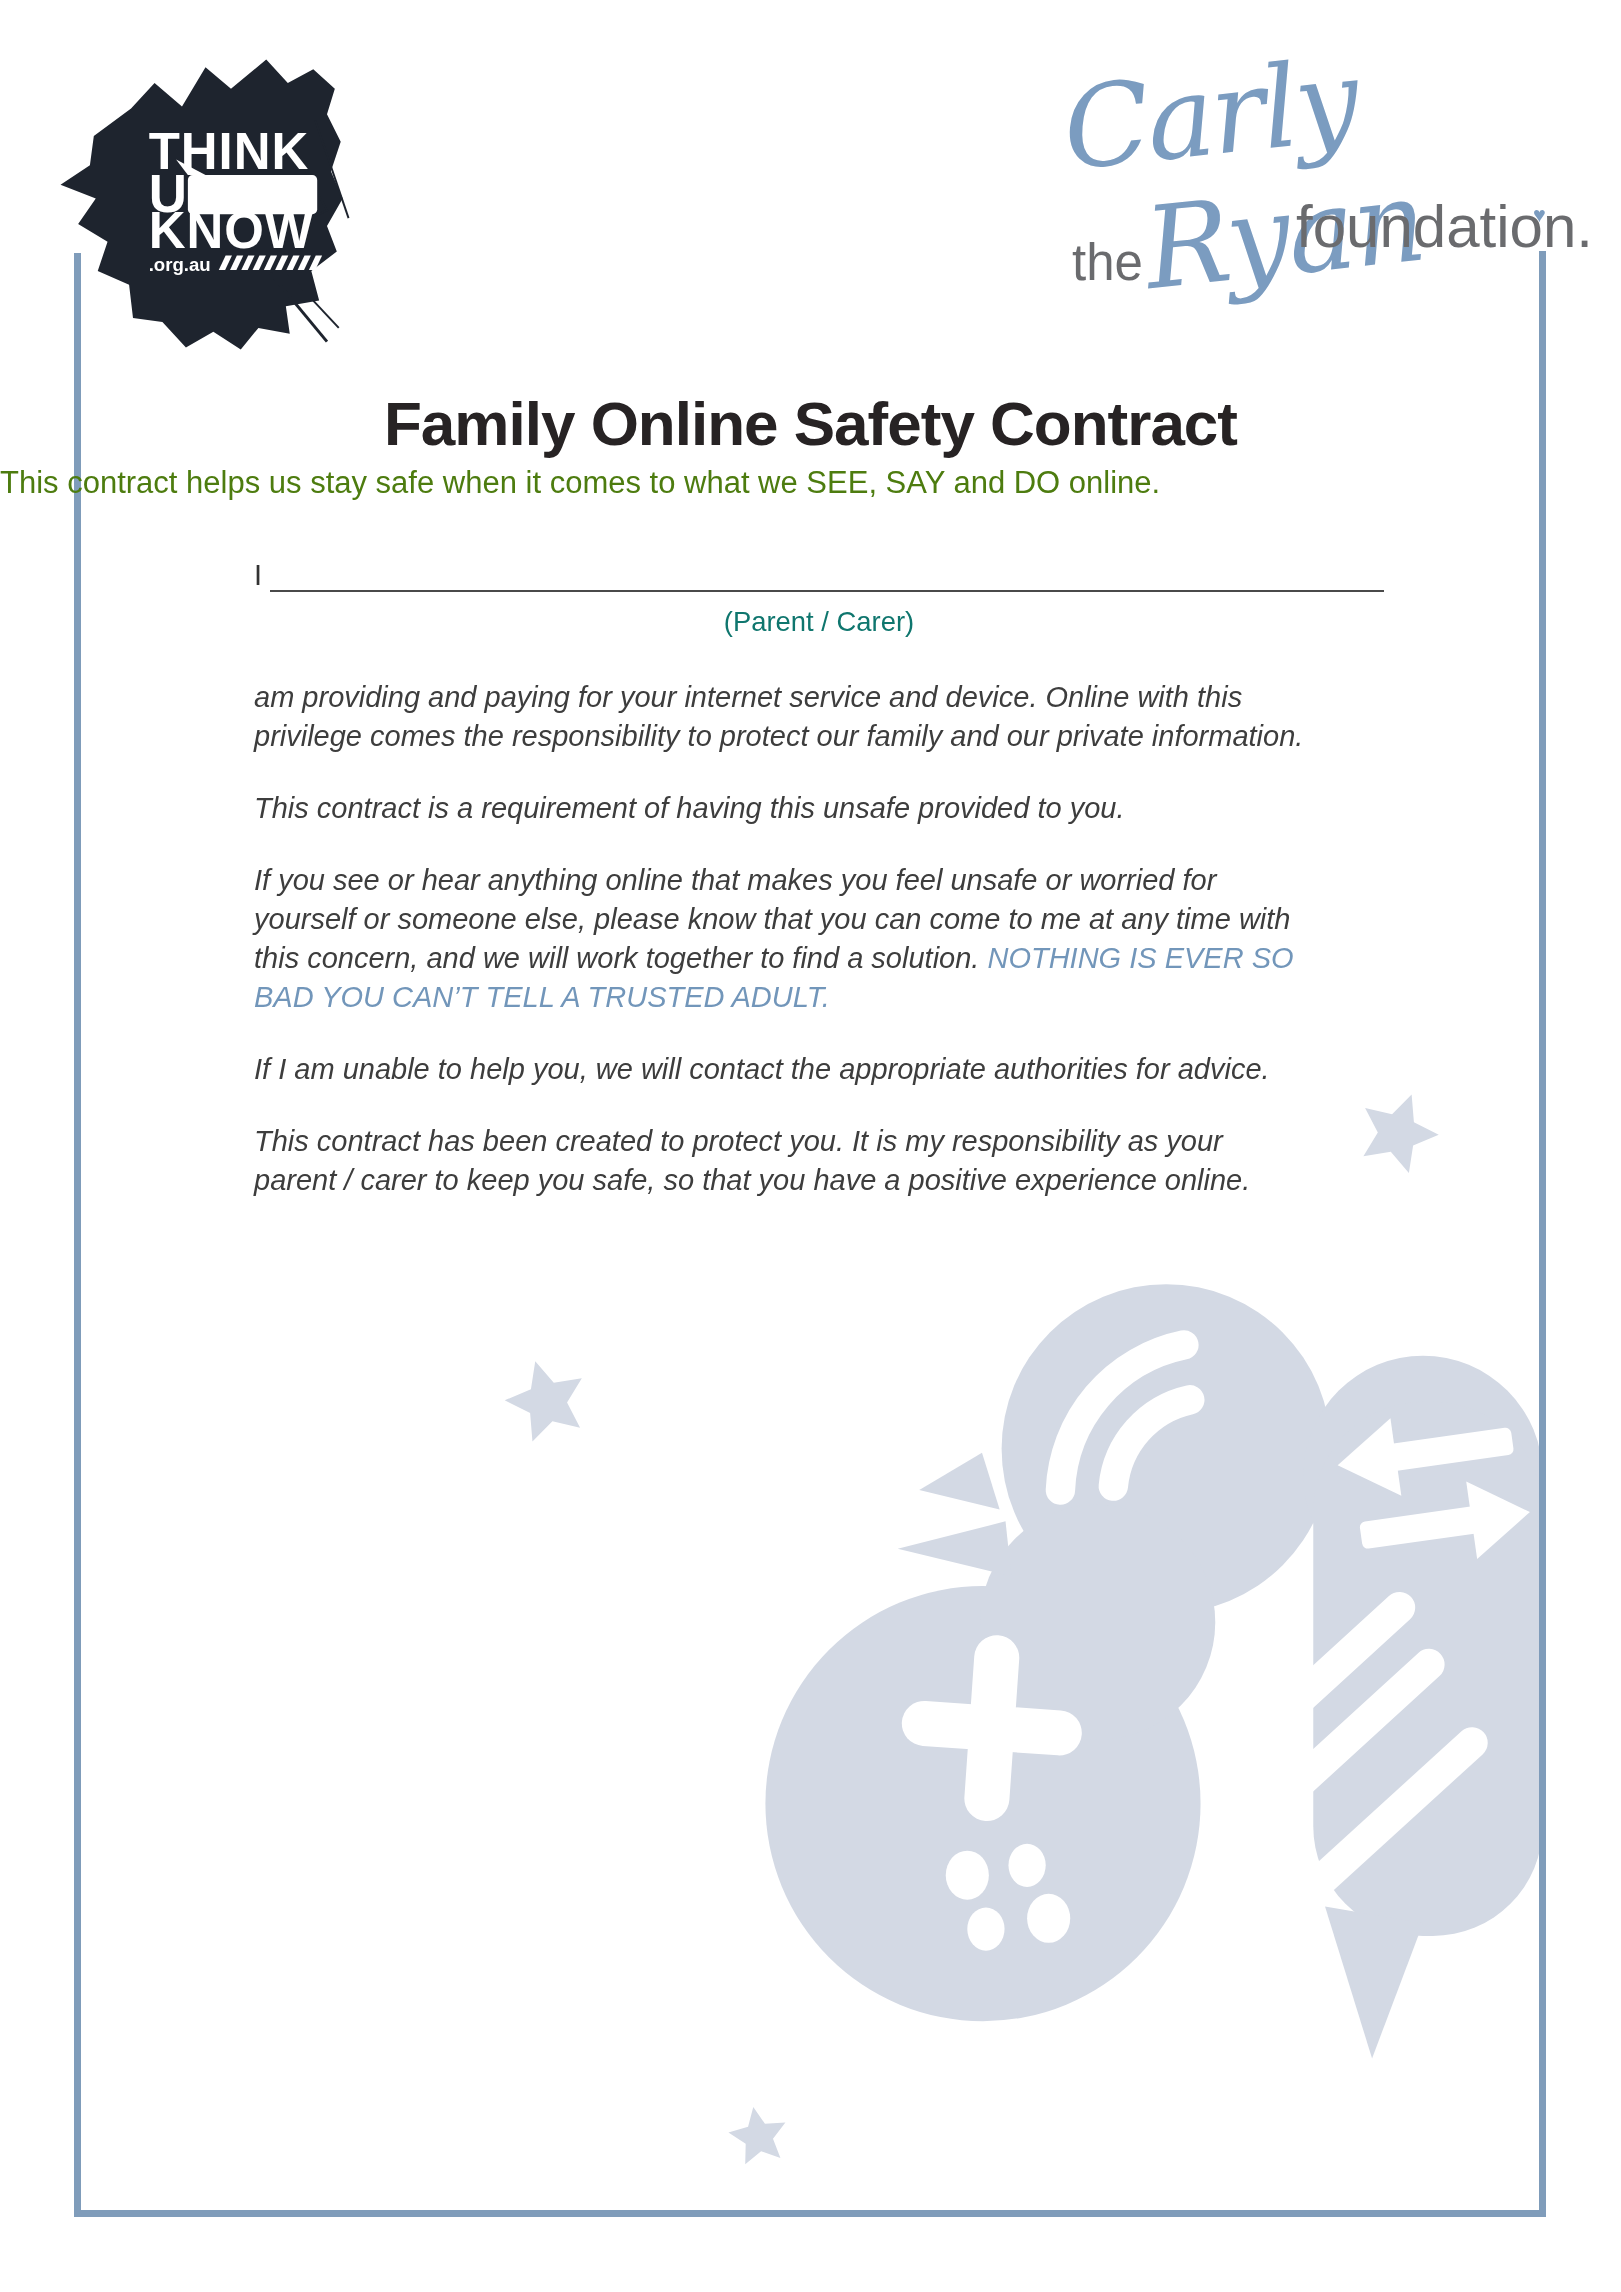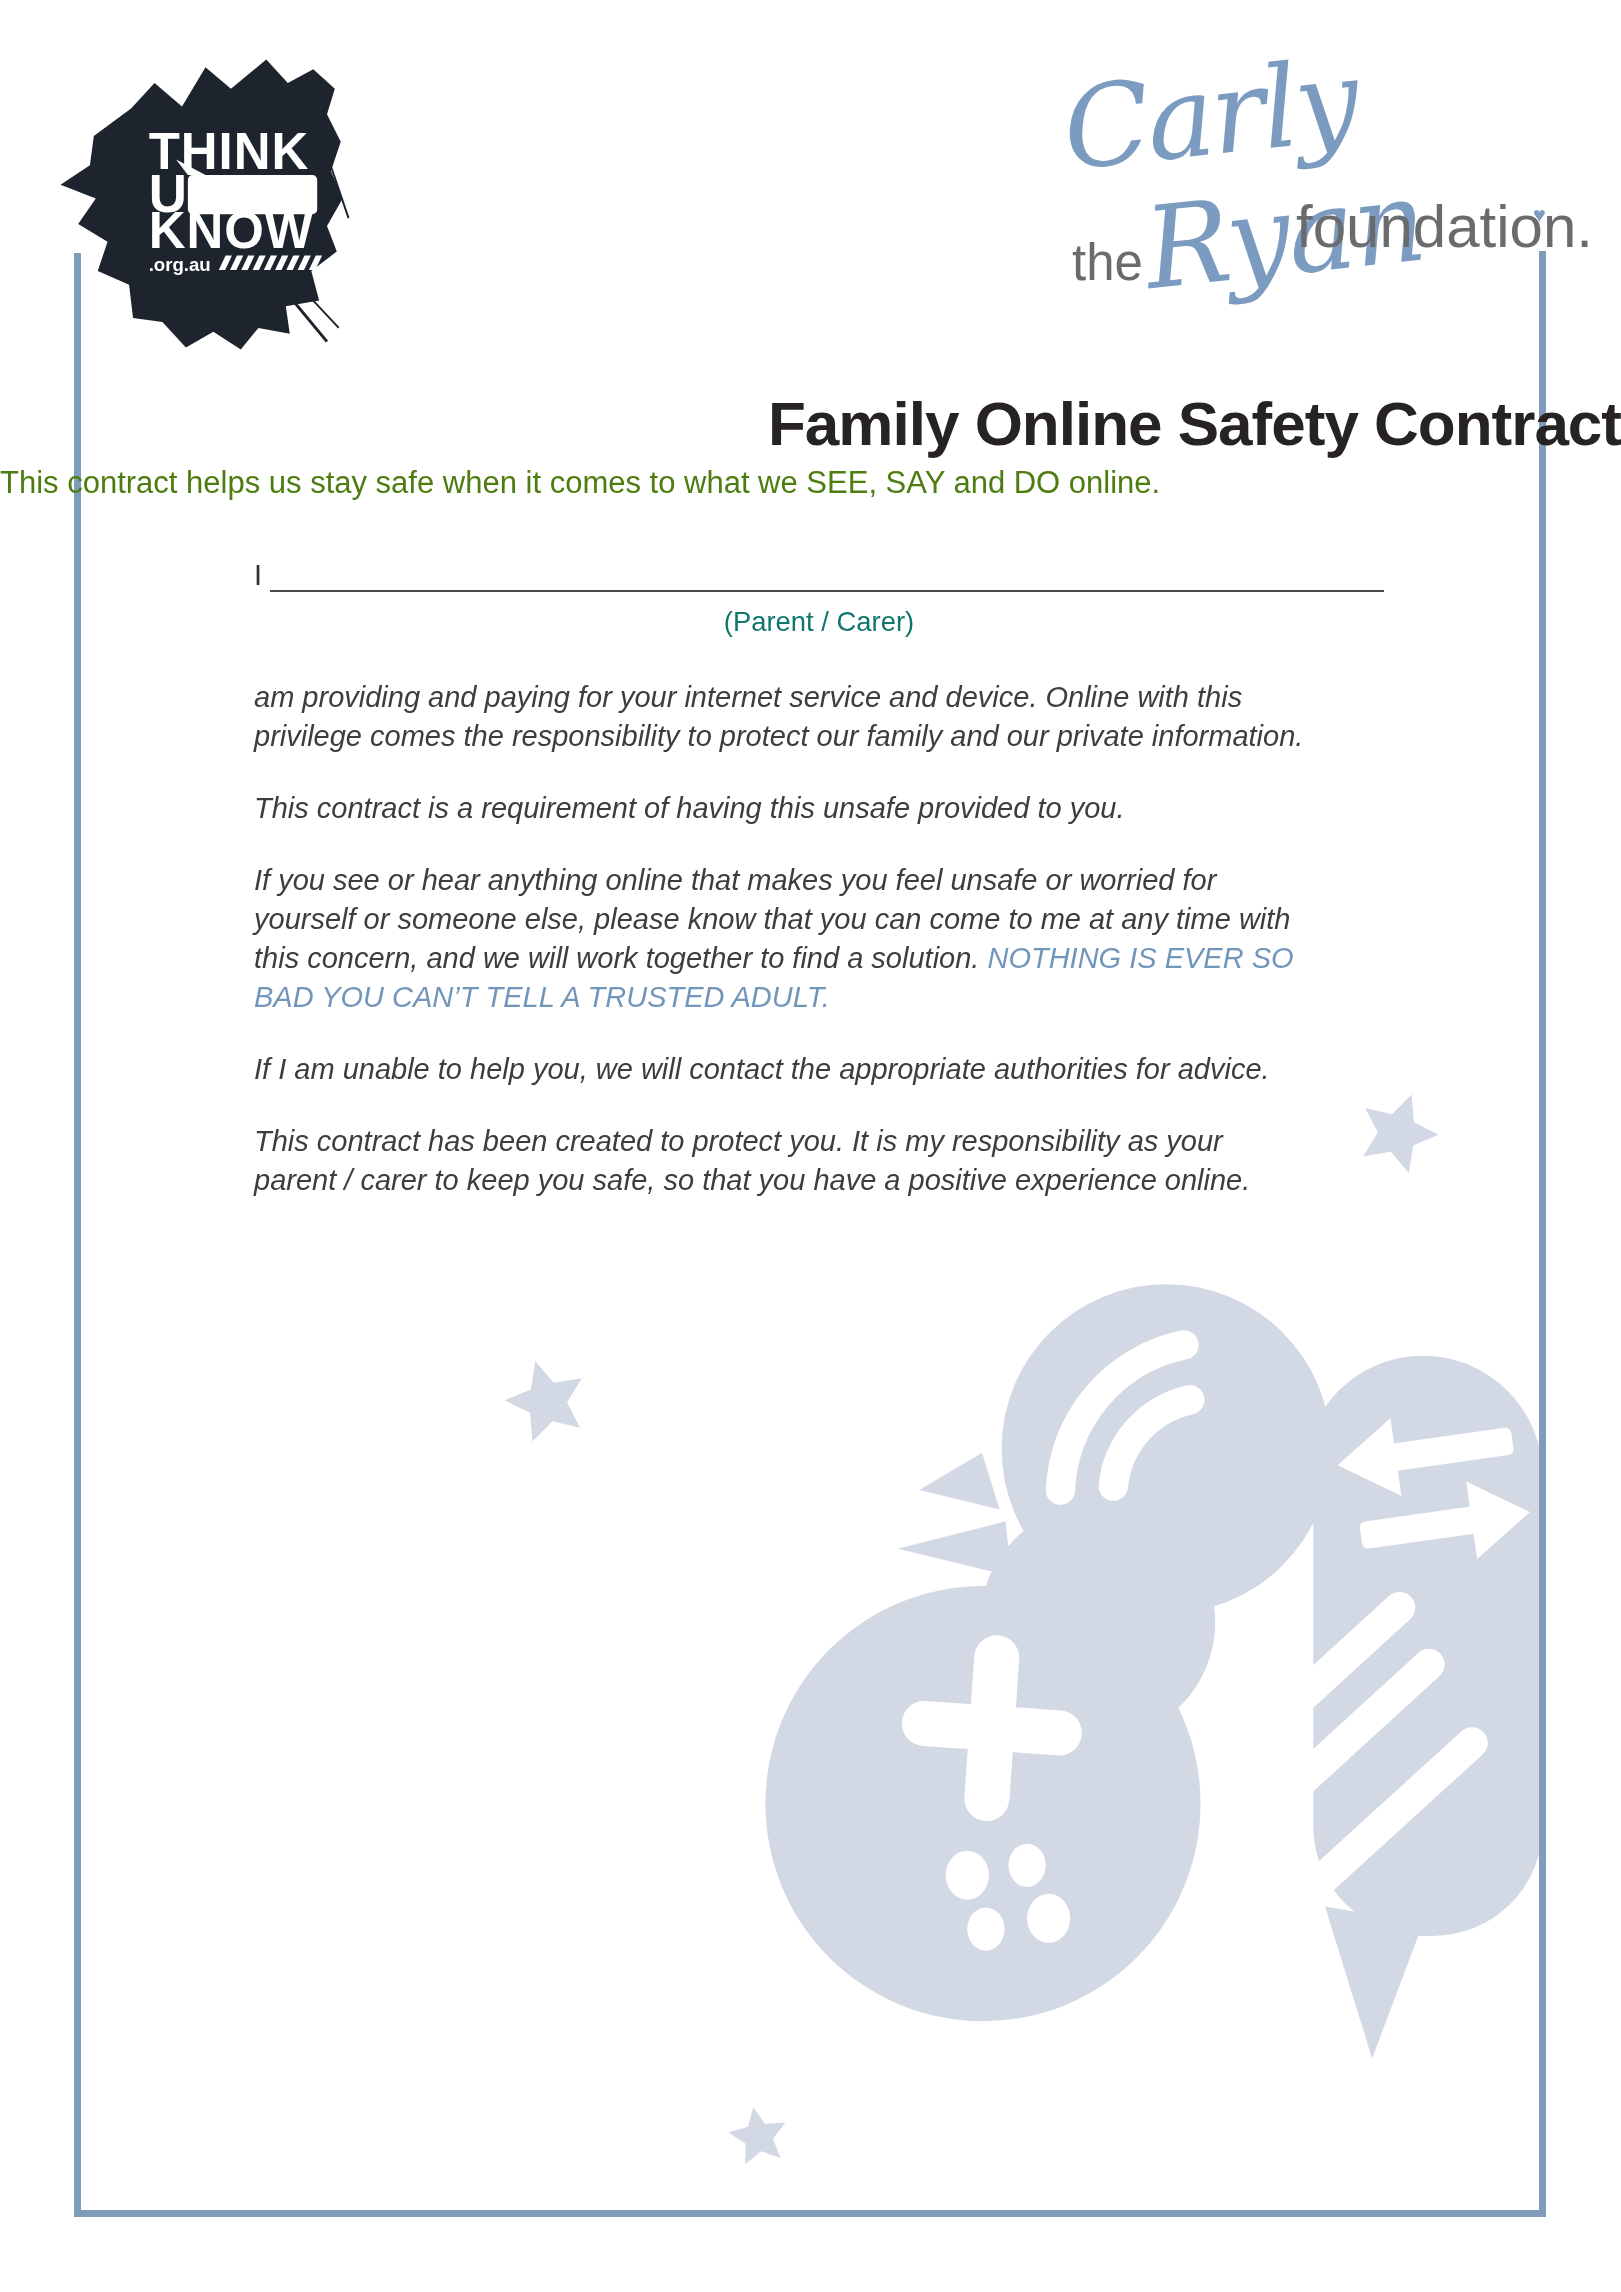--- a/index.html
+++ b/index.html
@@ -34,21 +34,21 @@
   .crf{position:absolute;left:0;top:0;width:100%;height:314px;z-index:4;}
   .crf span{position:absolute;display:block;}
   .crf-carly{left:1063px;top:49px;font-family:"DejaVu Serif",serif;font-style:italic;
     font-size:113px;color:var(--crf-blue);transform:rotate(-6deg);letter-spacing:-2.9px;}
   .crf-the{left:1072px;top:233px;font-size:51px;color:var(--crf-gray);font-weight:400;}
   .crf-ryan{left:1145px;top:169px;font-family:"DejaVu Serif",serif;font-style:italic;
     font-size:113px;color:var(--crf-blue);transform:rotate(-6deg);letter-spacing:-2px;}
   .crf-foundation{left:1296px;top:192px;font-size:60px;color:var(--crf-gray);font-weight:300;}
   .crf-heart{left:1533px;top:202px;font-size:21.6px;color:var(--crf-blue);}
 
-  .title{position:absolute;left:0;top:388px;width:100%;margin:0;text-align:right;z-index:3;
+  .title{position:absolute;left:0;top:388px;width:100%;margin:0;text-align:center;z-index:3;
     font-size:62px;font-weight:bold;letter-spacing:-1px;color:var(--title-text);}
   .subtitle{position:absolute;left:0;top:465px;width:100%;margin:0;z-index:3;
     font-size:31px;color:#4d7c0f;}
 
   .sig-row{position:absolute;left:254px;top:557px;width:1130px;display:flex;align-items:flex-end;z-index:3;}
   .sig-prefix{font-size:29px;color:#333;line-height:33px;}
   .sig-line{flex:1;height:33px;margin-left:7.8px;border-bottom:2.9px solid #4a4a4a;}
   .sig-label{position:absolute;left:254px;top:606px;width:1130px;text-align:center;z-index:3;
     font-size:27.4px;color:#0f766e;}
 

